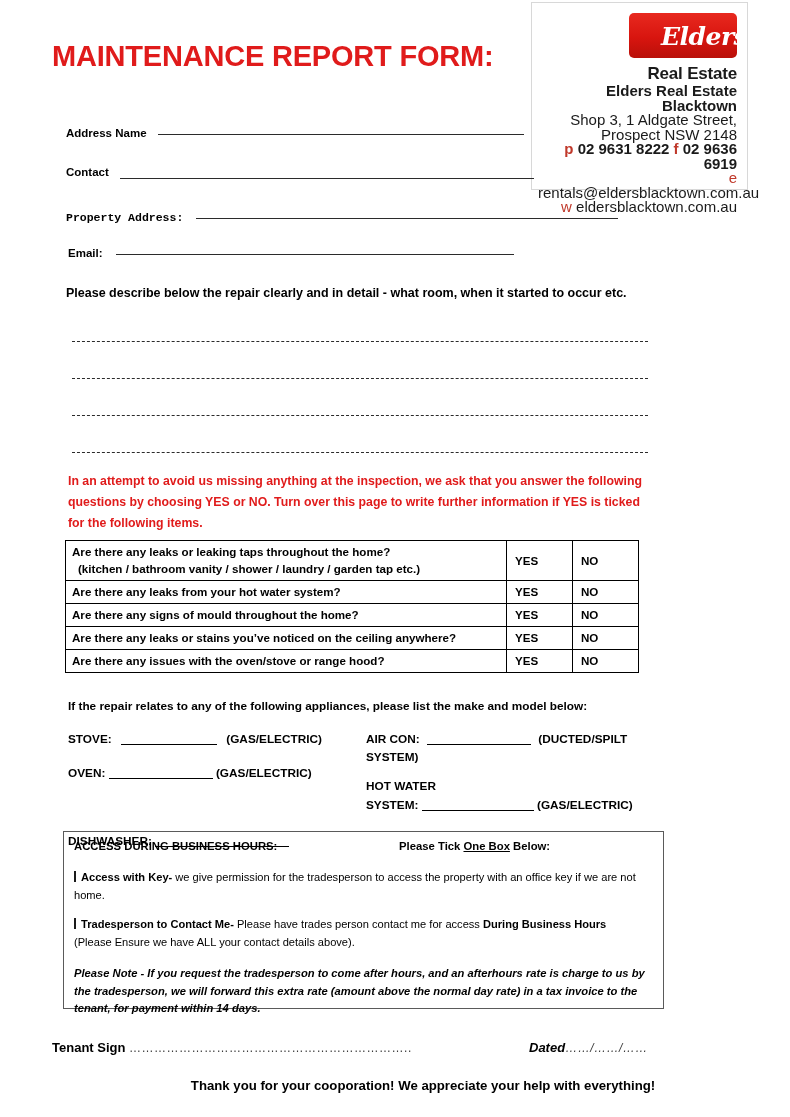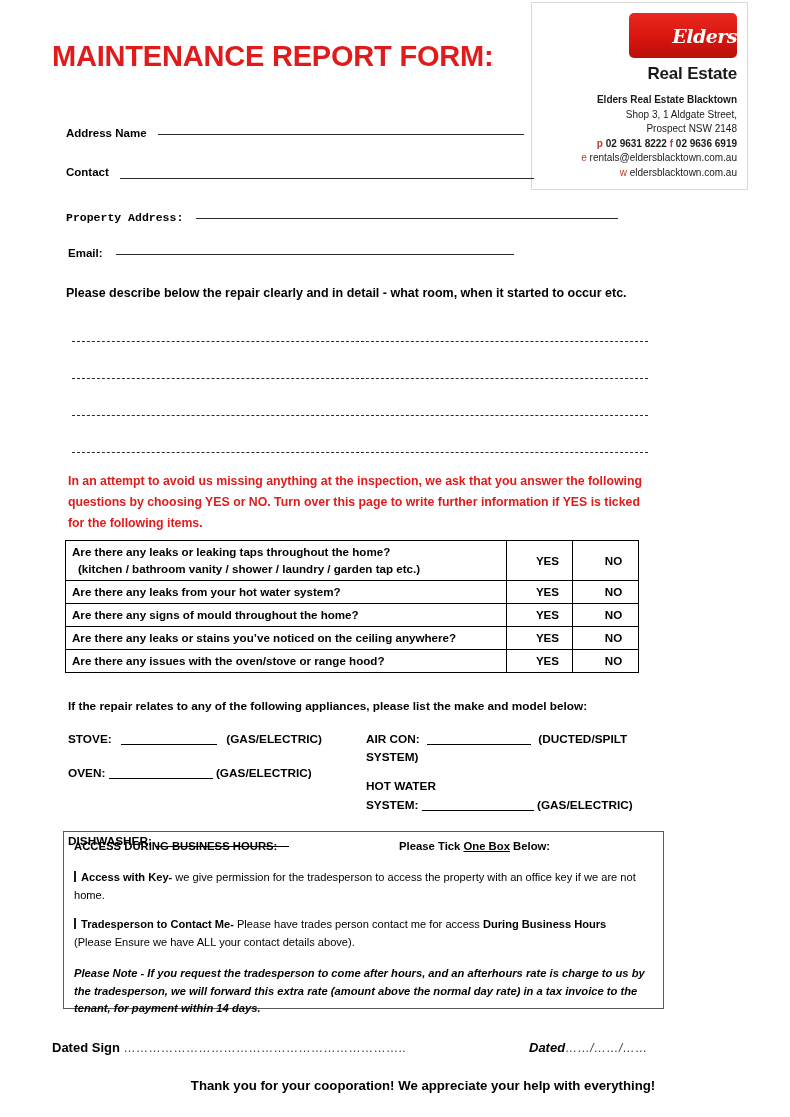--- a/index.html
+++ b/index.html
@@ -56,38 +56,37 @@
     position: relative;
   }
   .logo-badge .wordmark {
     position: absolute;
     left: 0; right: 0; top: 50%;
     transform: translateY(-50%);
     color: #ffffff;
     font-family: "DejaVu Serif", serif;
     font-style: italic;
     font-weight: bold;
-    font-size: 19px;
+    font-size: 25px;
     letter-spacing: -0.5px;
-    text-align: right;
+    text-align: center;
     line-height: 1;
     margin-left: 32px;
   }
   .logo-sub {
     margin-top: 6px;
     margin-right: 2px;
     font-size: 17px;
     font-weight: bold;
     color: #1a1a1a;
     letter-spacing: -0.2px;
   }
   .logo-addr {
-    margin-top: 9px;
     margin-right: 2px;
-    font-size: 10px;
+    font-size: 15px;
     line-height: 14.5px;
     color: #1a1a1a;
   }
   .logo-addr .bold { font-weight: bold; }
   .logo-addr .pfx { color: #c0392b; font-weight: bold; }
   .logo-addr .lbl { color: #c0392b; }
 
   
   .field {
     position: absolute;
@@ -142,22 +141,21 @@
   .qtable td {
     border: 1.4px solid #000000;
     font-size: 11.6px;
     font-weight: bold;
     padding: 2px 4px 3px 6px;
     line-height: 17px;
     vertical-align: middle;
   }
   .qtable td.q { text-align: left; }
   .qtable td.ans {
-    text-align: center;
-    padding-left: 16px;
+    padding-left: 8px;
     padding-right: 0;
   }
   .col-q { width: 441px; }
   .col-yes { width: 66px; }
   .col-no  { width: 66px; }
   .q-sub { padding-left: 6px; }
 
   
   .appl-intro {
     position: absolute;
@@ -410,21 +408,21 @@
 
     <div class="access-p tight">
       <span class="cbx"></span><b>Tradesperson to Contact Me-</b><span> Please have trades person contact me for access </span><b>During Business Hours</b>
       <div>(Please Ensure we have ALL your contact details above).</div>
     </div>
 
     <div class="access-note">Please Note - If you request the tradesperson to come after hours, and an afterhours rate is charge to us by the tradesperson, we will forward this extra rate (amount above the normal day rate) in a tax invoice to the tenant, for payment within 14 days.</div>
   </div>
 
   <div class="sign-row">
-    <span>Dated Sign</span>
+    <span>Tenant Sign</span>
     <span class="dots">…………………………………………………………..</span>
     <span class="dated">
       <span>Dated</span><span class="dots">……/……/……</span>
     </span>
   </div>
 
   <div class="footer-thanks">Thank you for your cooporation! We appreciate your help with everything!</div>
 
 </div>
 

